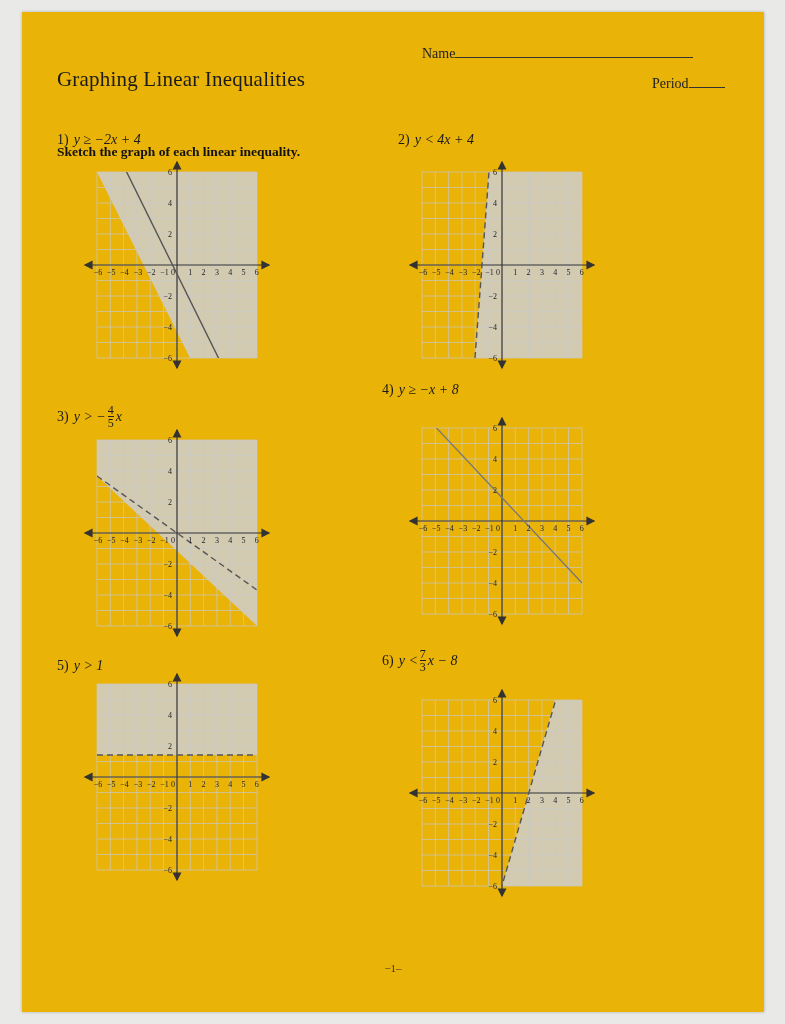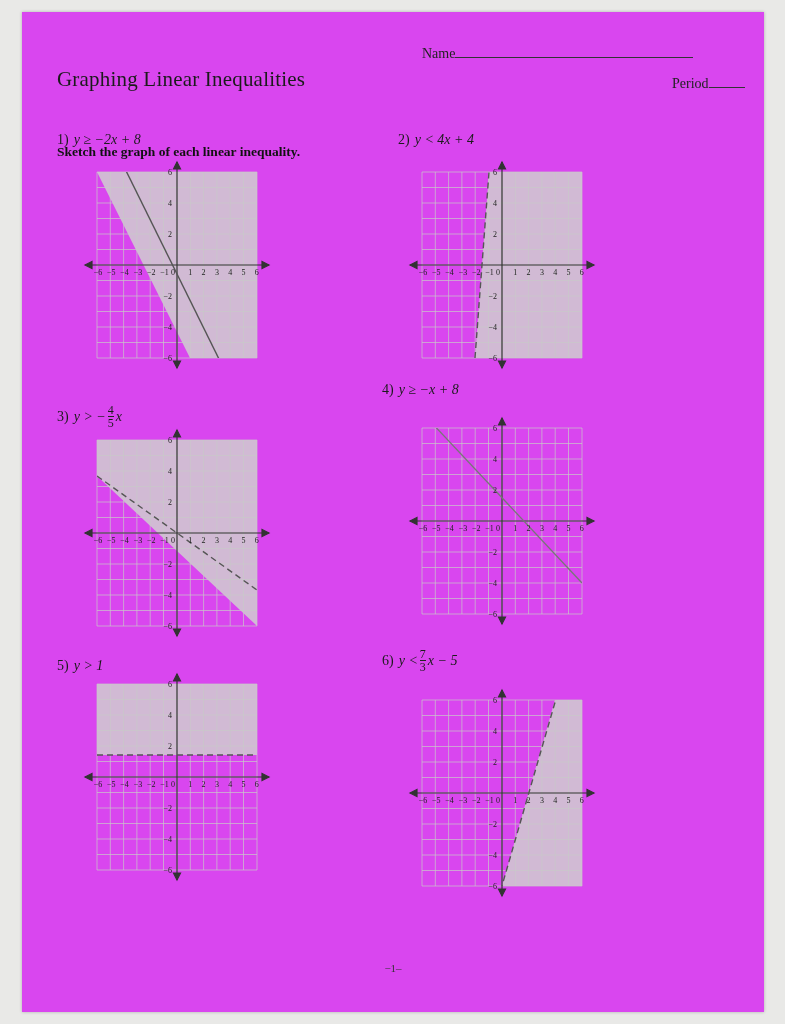--- a/index.html
+++ b/index.html
@@ -6,36 +6,36 @@
   body{
     width:785px;height:1024px;
     background:#e9e9e7;
     font-family:"Liberation Serif", serif;
     overflow:hidden;
   }
   .page{
     position:absolute;
     left:22px;top:12px;
     width:742px;height:1000px;
-    background:#d946ef;
+    background:#eab308;
     box-shadow:0 0 3px rgba(0,0,0,.25);
   }
   .name-row{
     position:absolute;left:400px;top:32px;width:300px;
     font-size:14px;color:#222;
   }
   .name-label{display:inline-block;}
   .rule{
     display:inline-block;
     border-bottom:1px solid #333;
     height:13px;
   }
   .period-row{
     position:absolute;left:630px;top:62px;
-    font-size:14px;color:#222;margin-left:20px;
+    font-size:14px;color:#222;
   }
   .title{
     position:absolute;left:35px;top:55px;
     font-size:21px;color:#1b1b1b;
     letter-spacing:.2px;
   }
   .subtitle{
     position:absolute;left:35px;top:88px;
     font-size:13.5px;font-weight:bold;color:#111;margin-top:44px;
   }
@@ -78,21 +78,21 @@
 
   <div class="period-row">
     <span>Period</span><span class="rule" style="width:36px;"></span>
   </div>
 
   <div class="title">Graphing Linear Inequalities</div>
   <div class="subtitle">Sketch the graph of each linear inequality.</div>
 
   <div class="problem" style="left:35px;top:120px;">
     <div class="p-label" style="left:0;top:0;">
-      <span class="num">1)</span><span class="ineq">y ≥ −2x + 8</span>
+      <span class="num">1)</span><span class="ineq">y ≥ −2x + 4</span>
     </div>
     <div class="graph" style="left:0;top:18px;">
       <svg width="240" height="230" viewBox="0 0 240 230">
         <defs>
           <clipPath id="c1">
               <rect x="40" y="22" width="160" height="186"></rect>
             </clipPath>
         </defs>
 
         <g clip-path="url(#c1)">
@@ -470,21 +470,21 @@
           <text x="115" y="149" text-anchor="end">−2</text>
           <text x="115" y="180" text-anchor="end">−4</text>
           <text x="115" y="211" text-anchor="end">−6</text>
         </g>
       </svg>
     </div>
   </div>
 
   <div class="problem" style="left:360px;top:638px;">
     <div class="p-label" style="left:0;top:0;">
-      <span class="num">6)</span><span class="ineq">y &lt;</span><span class="frac"><span class="n">7</span><span class="d">3</span></span><span class="ineq">x − 5</span>
+      <span class="num">6)</span><span class="ineq">y &lt;</span><span class="frac"><span class="n">7</span><span class="d">3</span></span><span class="ineq">x − 8</span>
     </div>
     <div class="graph" style="left:0;top:28px;">
       <svg width="240" height="230" viewBox="0 0 240 230">
         <defs>
             <clipPath id="c6">
               <rect x="40" y="22" width="160" height="186"></rect>
             </clipPath>
           </defs>
         <g clip-path="url(#c6)">
           <polygon points="120,208 173,22 200,22 200,208" fill="#cfcfcf" opacity="0.85"></polygon>

